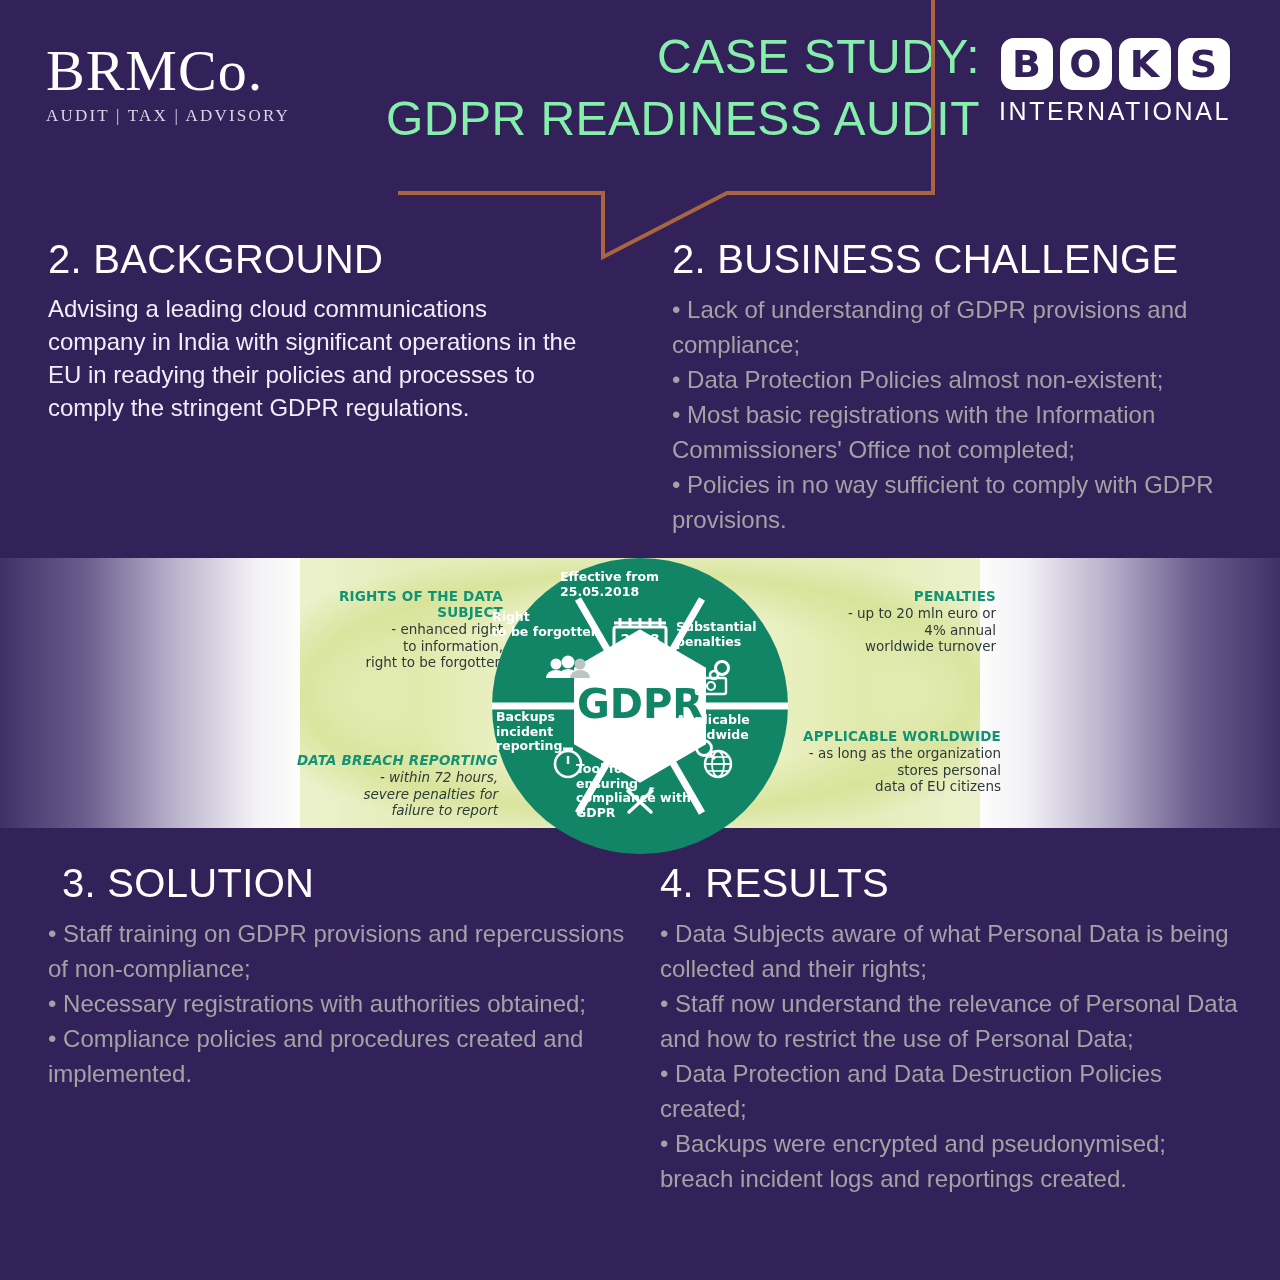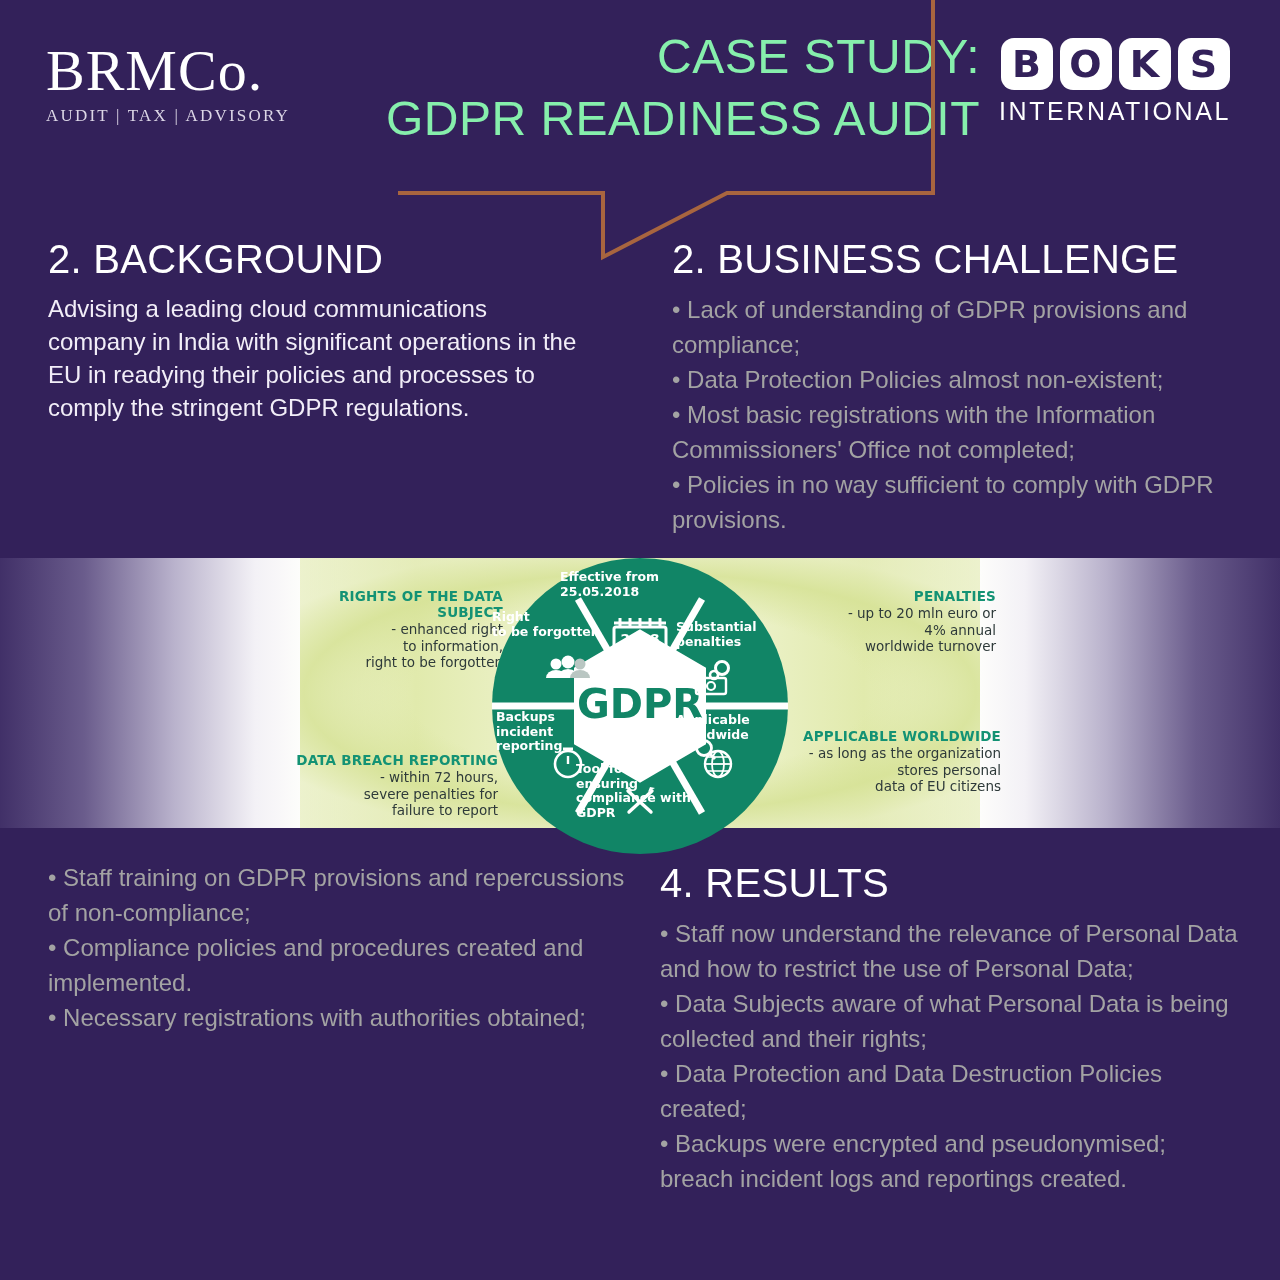--- a/index.html
+++ b/index.html
@@ -80,21 +80,21 @@
   .sidelabel{position:absolute;text-align:right;}
   .sidelabel .hd{
     color:#139274;font-weight:700;font-size:13.5px;letter-spacing:0.2px;
     font-family:"DejaVu Sans", sans-serif;margin-bottom:1px;
   }
   .sidelabel .bd{
     color:#2e3a3a;font-size:13.5px;line-height:16.5px;
     font-family:"DejaVu Sans", sans-serif;
   }
   #lab-rights{left:278px;top:588px;width:225px;}
-  #lab-breach{left:288px;top:752px;width:210px;}
+  #lab-breach{left:288px;top:752px;width:210px;font-style:italic;}
   #lab-pen{left:786px;top:588px;width:210px;}
   #lab-world{left:786px;top:728px;width:215px;}
 
   .seg-txt{
     position:absolute;color:#ffffff;text-align:left;font-weight:700;
     font-size:12.5px;line-height:14.5px;font-family:"DejaVu Sans", sans-serif;
   }
 </style>
 </head>
 <body>
@@ -260,26 +260,27 @@
     <div>Backups</div>
     <div>incident</div>
     <div>reporting</div>
   </div>
   <div class="seg-txt" style="left:492px;top:610px;width:120px;">
     <div>Right</div>
     <div>to be forgotten</div>
   </div>
 
   <div class="sec" id="sec3">
+    <h2>3. SOLUTION</h2>
     <p class="li">• Staff training on GDPR provisions and repercussions of non-compliance;</p>
+    <p class="li">• Necessary registrations with authorities obtained;</p>
     <p class="li">• Compliance policies and procedures created and implemented.</p>
-    <p class="li">• Necessary registrations with authorities obtained;</p>
   </div>
 
   <div class="sec" id="sec4">
     <h2>4. RESULTS</h2>
+    <p class="li">• Data Subjects aware of what Personal Data is being collected and their rights;</p>
     <p class="li">• Staff now understand the relevance of Personal Data and how to restrict the use of Personal Data;</p>
-    <p class="li">• Data Subjects aware of what Personal Data is being collected and their rights;</p>
     <p class="li">• Data Protection and Data Destruction Policies created;</p>
     <p class="li">• Backups were encrypted and pseudonymised; breach incident logs and reportings created.</p>
   </div>
 
 </div>
 
 </body></html>

